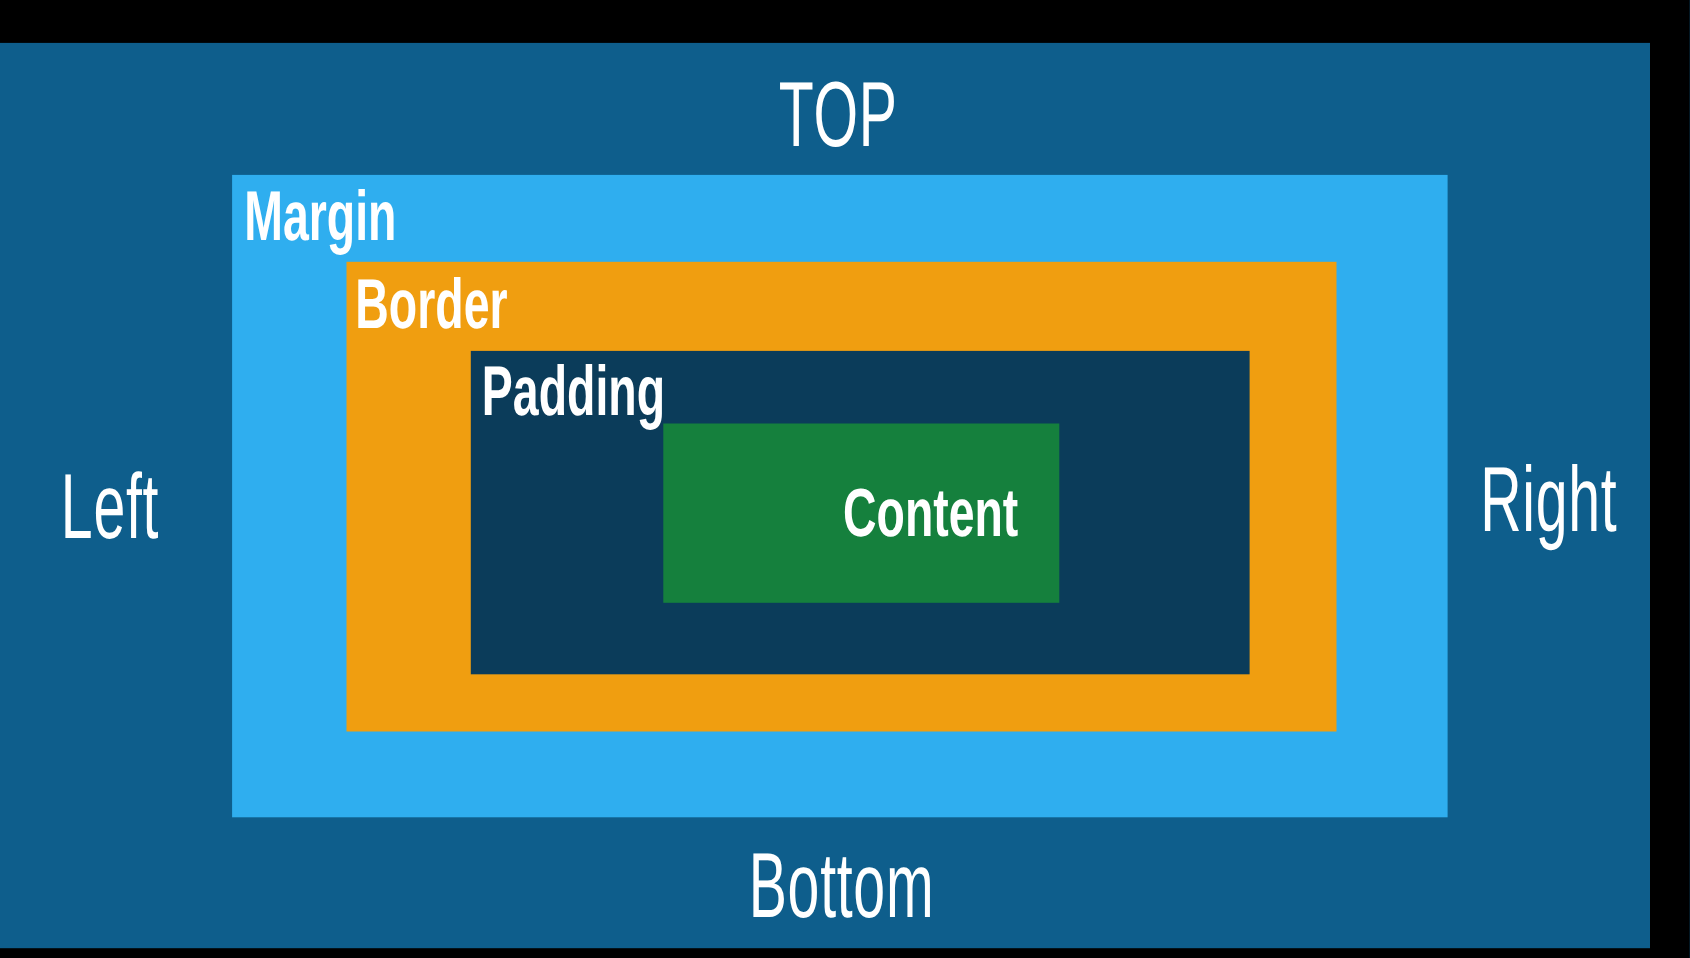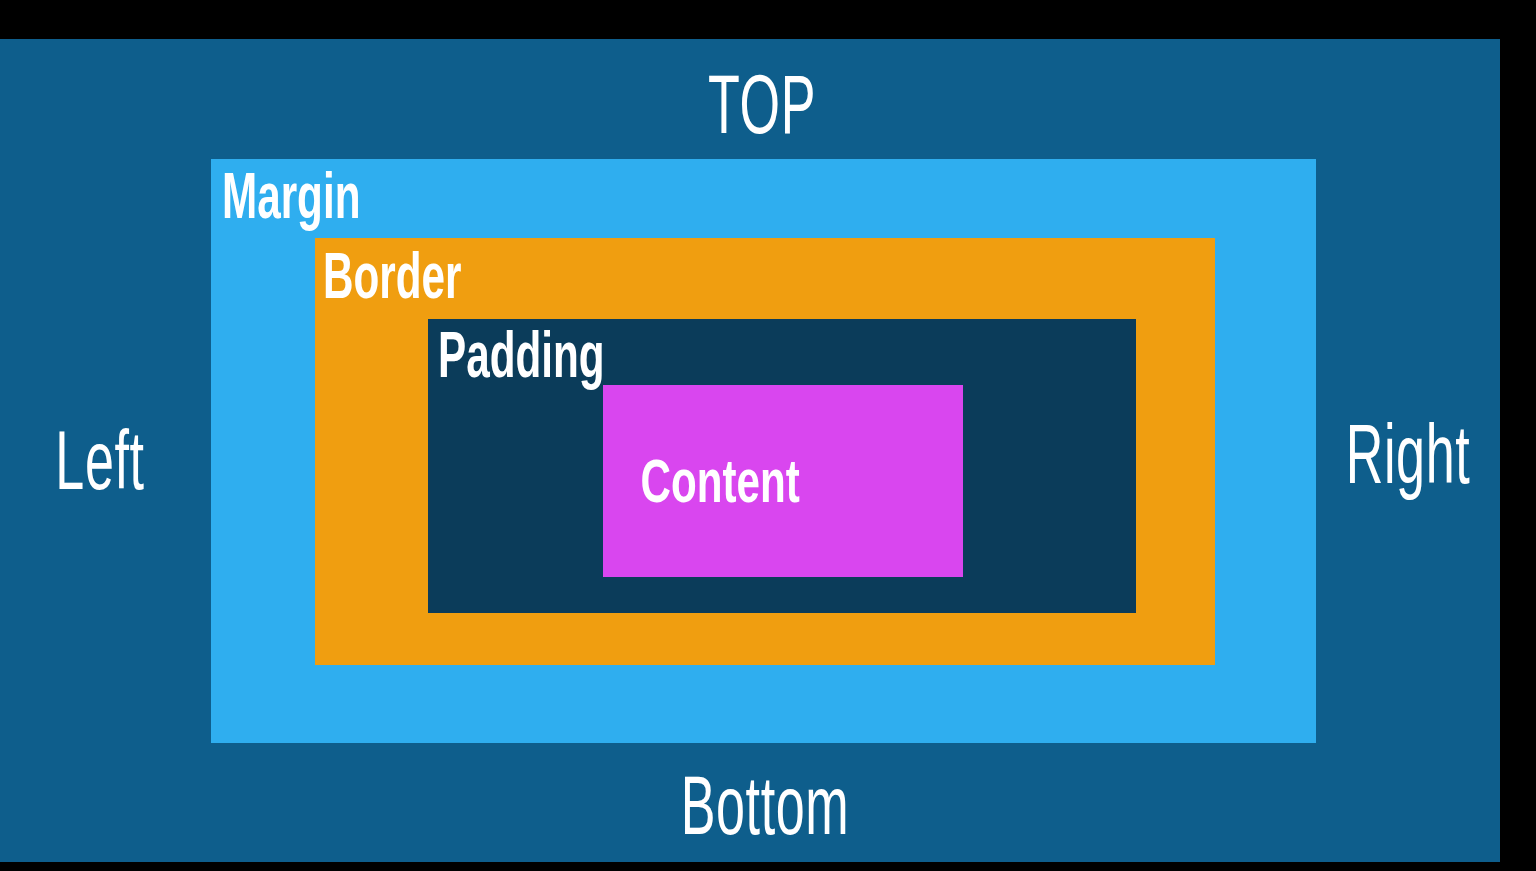--- a/index.html
+++ b/index.html
@@ -32,25 +32,25 @@
     width: 900px; height: 427px;
     background: #F09E10;
   }
   .padding-box {
     left: 113px; top: 81px;
     width: 708px; height: 294px;
     background: #0B3C5A;
   }
   .content-box {
     left: 175px; top: 66px;
-    width: 360px; height: 192px;
-    background: #d946ef;
+    width: 360px; height: 163px;
+    background: #15803d;
     display: flex;
     align-items: center;
-    justify-content: flex-start;
+    justify-content: flex-end;
   }
   .lbl {
     position: absolute;
     color: #FFFFFF;
     line-height: 1;
     white-space: nowrap;
   }
   
   .lbl-outer {
     font-size: 84px;

